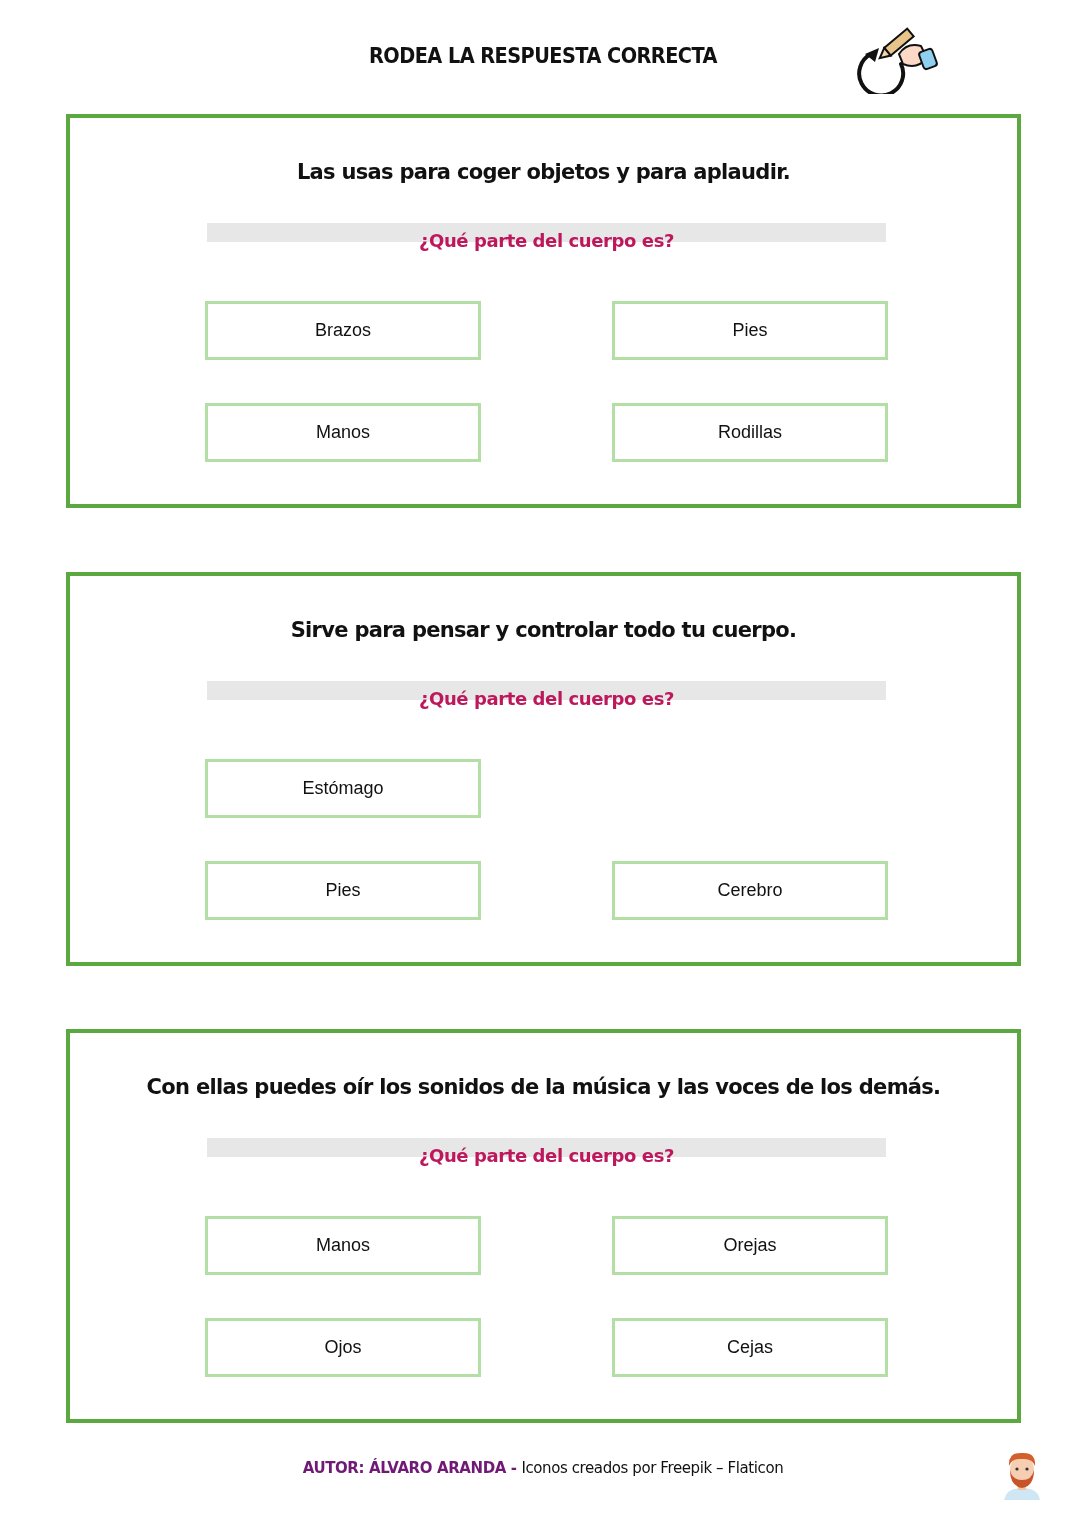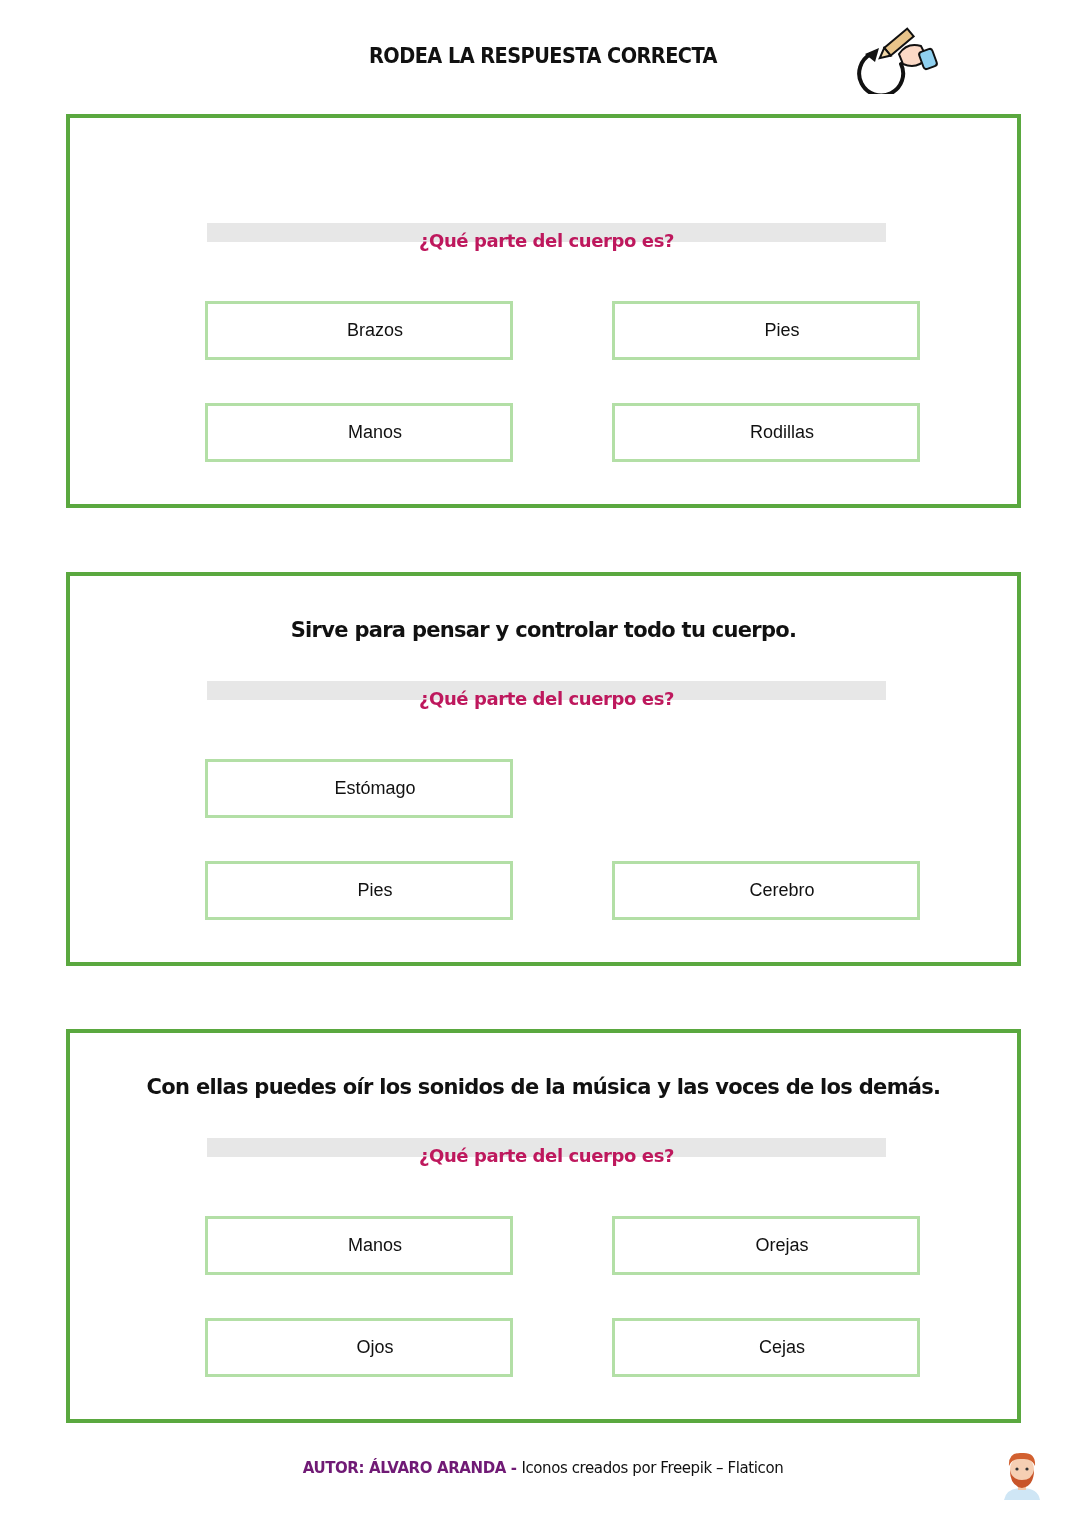--- a/index.html
+++ b/index.html
@@ -2,21 +2,21 @@
 <html><head>
   <meta charset="utf-8">
   <style>
     html, body { margin: 0; padding: 0; background: #ffffff; }
     body { width: 1086px; height: 1536px; position: relative; overflow: hidden; font-family: "Liberation Sans", sans-serif; color: #111; }
     .title { position: absolute; top: 44px; left: 0; width: 1086px; text-align: center; font-family: "DejaVu Sans", sans-serif; font-weight: bold; font-size: 21px; letter-spacing: -0.6px; transform: scaleX(0.92); }
     .title-icon { position: absolute; left: 855px; top: 24px; width: 88px; height: 70px; }
     .card { position: absolute; left: 66px; width: 947px; height: 386px; border: 4px solid #5aa83f; box-sizing: content-box; background: #fff; }
     .question { position: absolute; top: 42px; left: 0; width: 100%; text-align: center; font-family: "DejaVu Sans", sans-serif; font-weight: bold; font-size: 21px; letter-spacing: -0.7px; }
     .prompt { position: absolute; top: 105px; left: 137px; width: 679px; height: 19px; background: #e7e7e7; text-align: center; line-height: 36px; font-family: "DejaVu Sans", sans-serif; font-size: 18px; letter-spacing: -0.4px; color: #be185d; font-weight: bold; }
-    .option { position: absolute; width: 270px; height: 53px; border: 3px solid #b3dfa6; background: #fff; text-align: center; line-height: 53px; font-family: "Liberation Sans", sans-serif; font-size: 18px; color: #111; cursor: pointer; padding-left: 32px; }
+    .option { position: absolute; width: 270px; height: 53px; border: 3px solid #b3dfa6; background: #fff; text-align: center; line-height: 53px; font-family: "Liberation Sans", sans-serif; font-size: 18px; color: #111; cursor: pointer; }
     .opt-0 { left: 135px; top: 183px; }
     .opt-1 { left: 542px; top: 183px; }
     .opt-2 { left: 135px; top: 285px; }
     .opt-3 { left: 542px; top: 285px; }
     .footer { position: absolute; top: 1459px; left: 0; width: 1086px; text-align: center; font-family: "DejaVu Sans", sans-serif; font-size: 15px; letter-spacing: -0.4px; }
     .footer .author { color: #701a75; font-weight: bold; }
     .footer .credits { color: #111; }
     .avatar { position: absolute; left: 998px; top: 1448px; width: 48px; height: 52px; }
   </style>
 </head>
@@ -29,20 +29,21 @@
   <polygon points="10,30 24,24 20,38" fill="#111"></polygon>
   <g transform="rotate(-40 50 30)">
     <rect x="38" y="12" width="30" height="10" fill="#e8c48a" stroke="#111" stroke-width="2"></rect>
     <polygon points="38,12 38,22 28,17" fill="#f1d7a8" stroke="#111" stroke-width="2"></polygon>
   </g>
   <path d="M44 30 Q52 18 66 22 L72 34 Q62 46 48 40 Z" fill="#fbd9c6" stroke="#111" stroke-width="2"></path>
   <rect x="66" y="26" width="14" height="18" rx="3" fill="#8fd0ef" stroke="#111" stroke-width="2" transform="rotate(-20 73 35)"></rect>
 </svg>
 
 <div class="card" style="top:114px;">
+  <div class="question">Las usas para coger objetos y para aplaudir.</div>
   <div class="prompt">¿Qué parte del cuerpo es?</div>
   <div class="option opt-0">Brazos</div>
   <div class="option opt-1">Pies</div>
   <div class="option opt-2">Manos</div>
   <div class="option opt-3">Rodillas</div>
 </div>
 
 <div class="card" style="top:572px;">
   <div class="question">Sirve para pensar y controlar todo tu cuerpo.</div>
   <div class="prompt">¿Qué parte del cuerpo es?</div>

